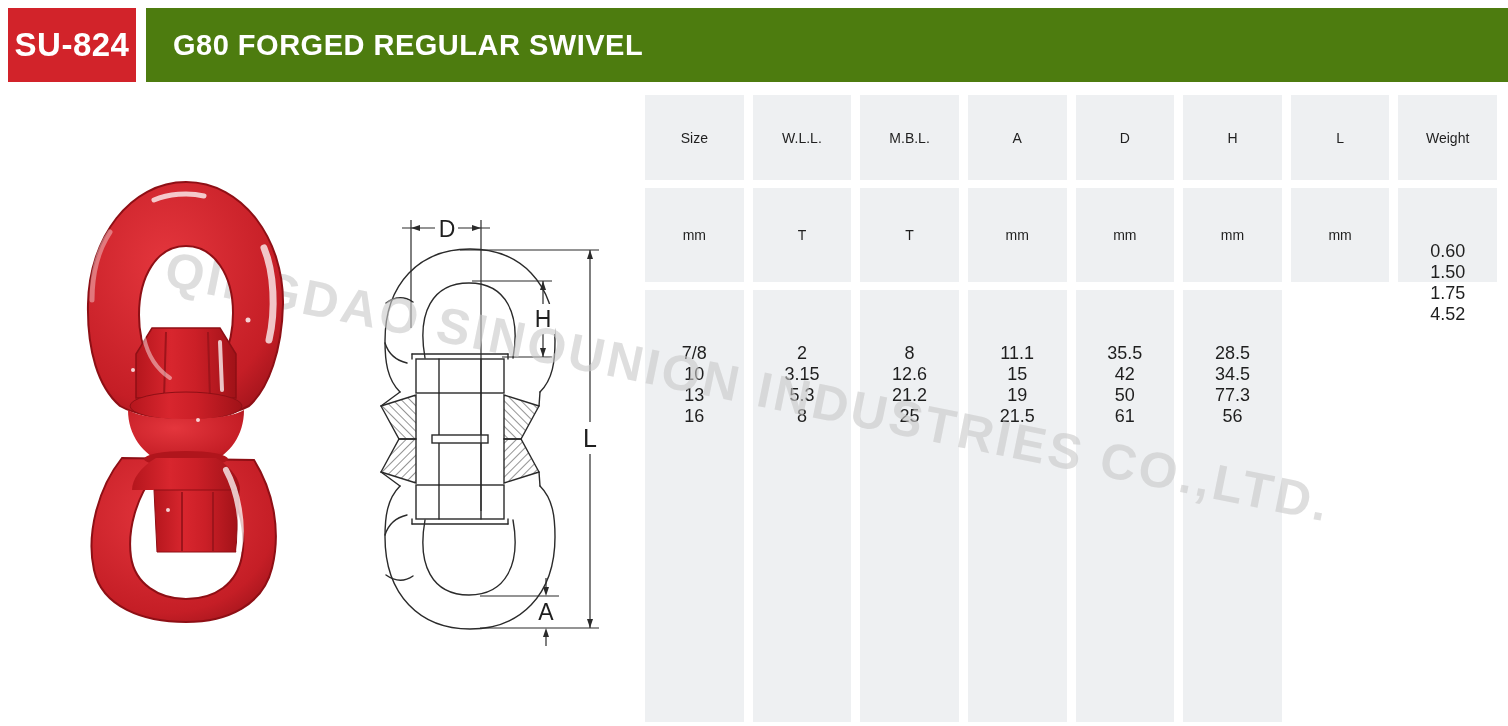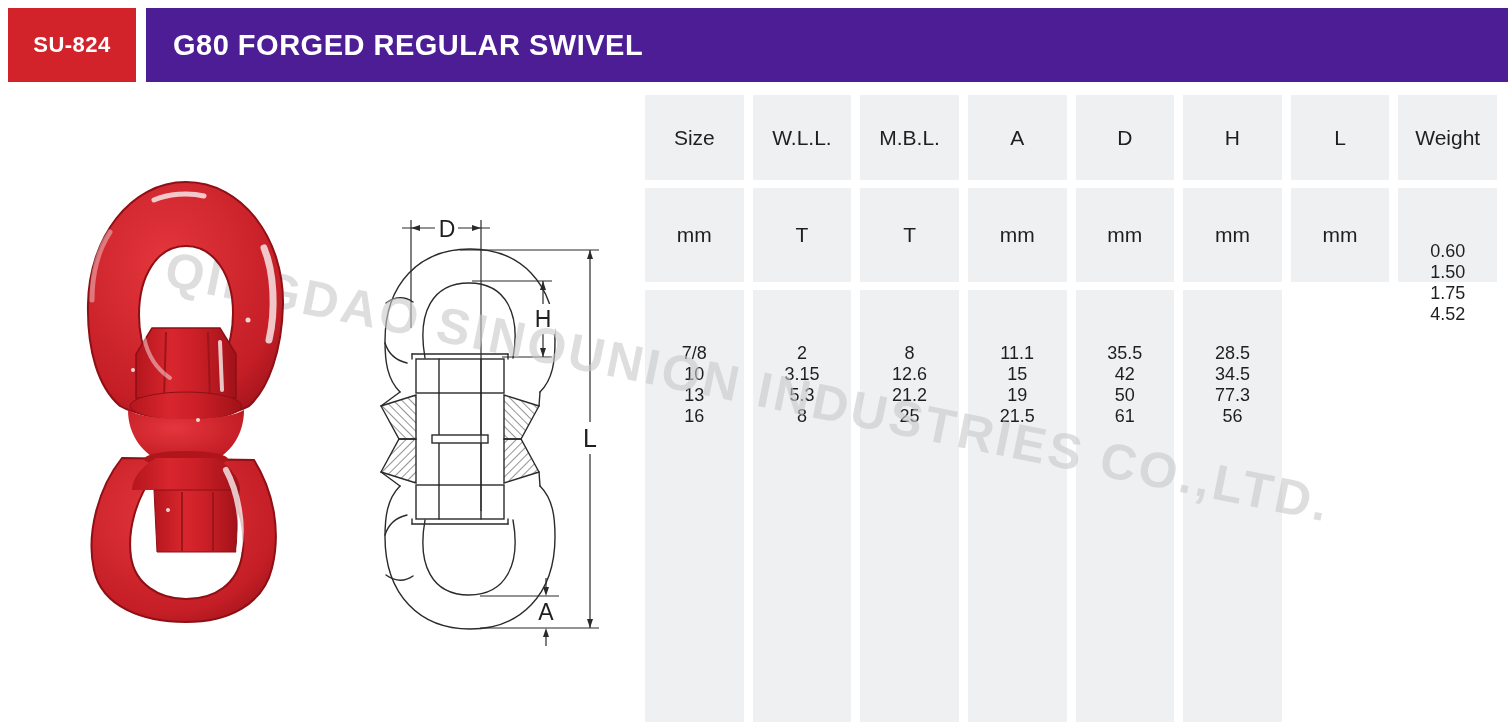--- a/index.html
+++ b/index.html
@@ -1,30 +1,30 @@
 <!DOCTYPE html>
 <html><head>
 <meta charset="utf-8">
 <style>
   html,body{margin:0;padding:0;}
   .page{position:relative;width:1508px;height:726px;background:#ffffff;overflow:hidden;
         font-family:"Liberation Sans",sans-serif;}
   
   .model-badge{position:absolute;left:8px;top:8px;width:128px;height:74px;background:#d2232a;
         color:#fff;display:flex;align-items:center;justify-content:center;
-        font-size:22px;font-weight:bold;letter-spacing:.5px;}
-  .title-bar{position:absolute;left:146px;top:8px;width:1362px;height:74px;background:#4c1d95;
+        font-size:33px;font-weight:bold;letter-spacing:.5px;}
+  .title-bar{position:absolute;left:146px;top:8px;width:1362px;height:74px;background:#4d7c0f;
         color:#fff;display:flex;align-items:center;padding-left:27px;box-sizing:border-box;
         font-size:29px;font-weight:bold;letter-spacing:.5px;}
   
   .spec-table{position:absolute;left:645px;top:95px;width:852px;height:627px;display:grid;
         grid-template-columns:repeat(8,1fr);column-gap:9px;z-index:1;}
   .col{display:grid;grid-template-rows:85px 94px 1fr;row-gap:8px;}
   .cell{background:#eef0f2;color:#1f1f1f;}
-  .head,.unit{display:flex;align-items:center;justify-content:center;font-size:21px;}
+  .head,.unit{display:flex;align-items:center;justify-content:center;font-size:14px;}
   .data{text-align:center;padding-top:53px;font-size:18px;line-height:21px;box-sizing:border-box;}
   
   .watermark{position:absolute;left:172px;top:240px;transform:rotate(11.5deg);transform-origin:0 0;
         font-size:50px;font-weight:bold;letter-spacing:3px;color:#c9c9c9;opacity:.6;
         white-space:nowrap;z-index:3;pointer-events:none;}
   .photo{position:absolute;left:58px;top:170px;z-index:4;}
   .drawing{position:absolute;left:372px;top:193px;z-index:2;}
 </style>
 </head>
 <body>

